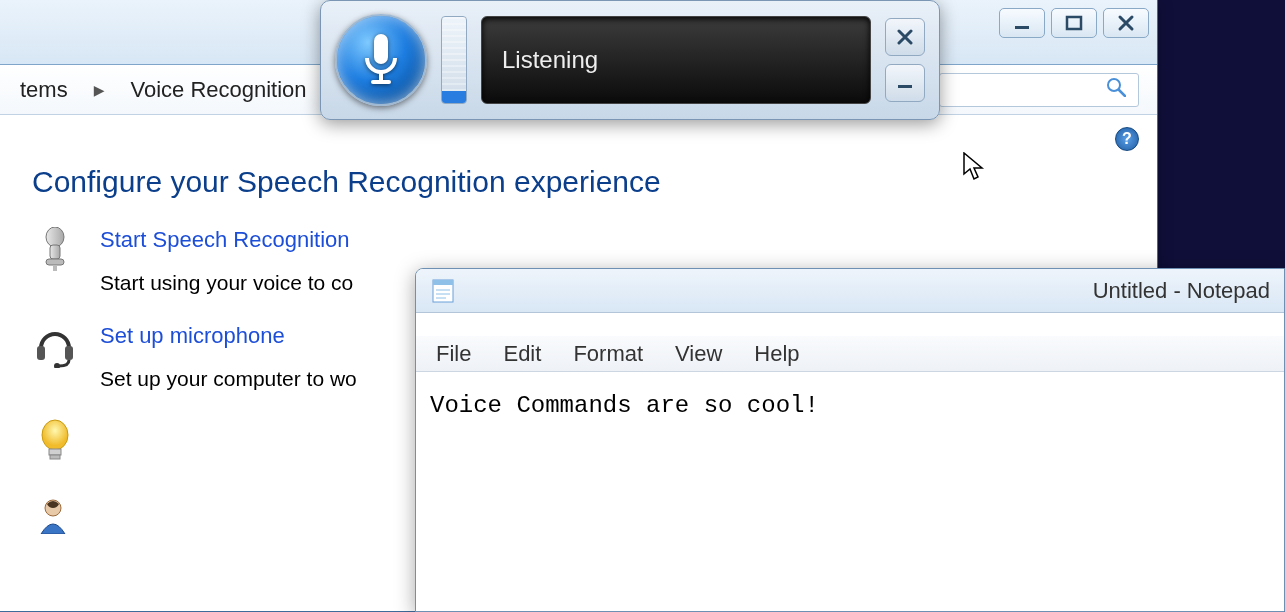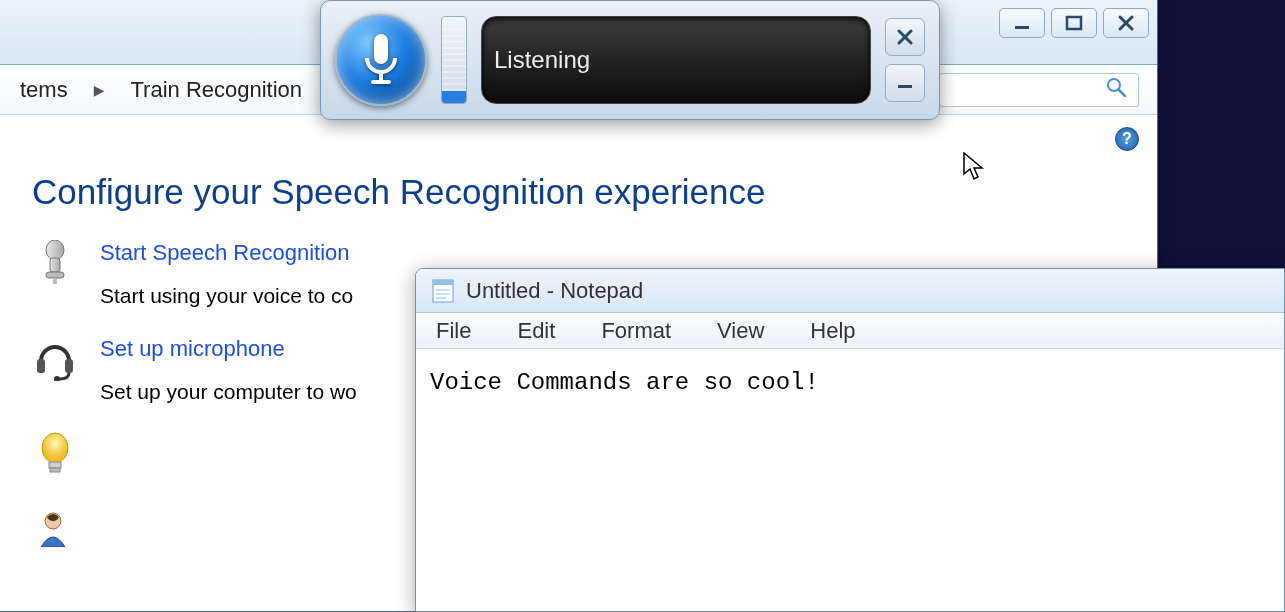--- a/index.html
+++ b/index.html
@@ -43,21 +43,21 @@
     display: flex; align-items: center; justify-content: flex-end;
     padding-right: 12px; margin-right: 18px;
   }
   .search-icon { color:#4a90d9; font-size:20px; }
 
   .cp-body { padding: 30px 32px; position: relative; }
   .cp-help { position:absolute; right:18px; top:12px; width:24px; height:24px;
     border-radius:50%; background:radial-gradient(#5aa0e8,#1e5aa0);
     color:#fff; font-size:16px; font-weight:bold; display:flex;
     align-items:center; justify-content:center; border:1px solid #164a83;}
-  .cp-heading { color:#0b3e8b; font-size:35px; font-weight:400; margin: 27px 0 28px 0; }
+  .cp-heading { color:#0b3e8b; font-size:30px; font-weight:400; margin: 20px 0 28px 0; }
 
   .cp-item { display:flex; align-items:flex-start; gap:22px; margin-bottom:28px; }
   .cp-item .ico { width:46px; height:46px; display:flex; align-items:center; justify-content:center; }
   .cp-item .txt a { color:#1d4ed8; font-size:22px; text-decoration:none; }
   .cp-item .txt p { color:#000; font-size:21px; margin-top:18px; }
 
   
   .sr-widget {
     position:absolute; left:320px; top:0; width:620px; height:120px;
     background: linear-gradient(#e9f0f8, #c8d8e8);
@@ -73,23 +73,23 @@
   }
   .sr-mic { color:#fff; filter:drop-shadow(0 1px 2px rgba(0,0,0,.6)); }
   .sr-meter { width:26px; height:88px; background:linear-gradient(#eef4fa,#cfdce9);
     border:1px solid #91aac2; border-radius:4px; position:relative; overflow:hidden;}
   .sr-meter-fill { position:absolute; bottom:0; left:0; right:0; height:12px; background:#2a7de0;}
   .sr-meter .ridges { position:absolute; inset:0;
     background:repeating-linear-gradient(#ffffff55 0 2px, transparent 2px 6px);}
   .sr-screen {
     flex:1; height:88px;
     background: linear-gradient(#3c3c3c, #0b0b0b);
-    border:1px solid #444; border-radius:15px;
+    border:1px solid #444; border-radius:6px;
     color:#eee; font-size:24px; display:flex; align-items:center;
-    padding-left:12px;
+    padding-left:20px;
     box-shadow: inset 0 2px 6px #000;
   }
   .sr-ctrls { display:flex; flex-direction:column; gap:8px; }
   .sr-ctrl { width:40px; height:38px;
     background:linear-gradient(#f2f6fb,#cfdce9);
     border:1px solid #91aac2; border-radius:6px;
     display:flex; align-items:center; justify-content:center;
     color:#2b4a66; font-size:18px; font-weight:bold;}
 
   
@@ -97,27 +97,27 @@
     position:absolute; left:415px; top:268px; width:870px; height:344px;
     background:#fff;
     border:1px solid #6e90b2; border-top-left-radius:8px;
     box-shadow: 0 4px 20px rgba(0,0,0,.35);
     overflow: hidden;
   }
   .np-title { height:44px;
     background:linear-gradient(#eef4fb,#d9e7f5);
     border-bottom:1px solid #b3c5d8;
     display:flex; align-items:center; padding:0 14px; gap:10px;
-    font-size:22px; color:#333;}
+    font-size:22px; color:#333;justify-content:space-between;}
   .np-icon { width:26px; height:26px; }
   .np-menu { height:36px; display:flex; align-items:center;
-    gap:46px; padding:0 20px;
+    gap:32px; padding:0 20px;
     background:linear-gradient(#f9fbfd,#eef1f6);
     border-bottom:1px solid #cbd6e2;
-    font-size:22px; color:#333;}
+    font-size:22px; color:#333;margin-top:23px;}
   .np-body { padding:20px 14px; font-family:Consolas,"Courier New",monospace;
     font-size:24px; color:#000; white-space:pre-wrap;}
 
   
   .cursor { position:absolute; left:963px; top:152px; width:24px; height:30px; pointer-events:none; }
 </style>
 </head>
 <body>
 
 <div class="cp-window">
@@ -138,21 +138,21 @@
         <svg width="18" height="18" viewBox="0 0 18 18">
             <path d="M3 3 L15 15 M15 3 L3 15" stroke="#2b4a66" stroke-width="3" stroke-linecap="round"></path>
           </svg>
       </div>
     </div>
   </div>
 
   <div class="cp-addr">
     <div class="crumb">tems</div>
     <div class="crumb sep">▶</div>
-    <div class="crumb">Train Recognition</div>
+    <div class="crumb">Voice Recognition</div>
     <div class="searchbox">
       <span class="search-icon">
         <svg width="20" height="20" viewBox="0 0 20 20">
             <circle cx="8" cy="8" r="6" fill="none" stroke="#4a90d9" stroke-width="2"></circle>
             <line x1="13" y1="13" x2="19" y2="19" stroke="#4a90d9" stroke-width="2.5" stroke-linecap="round"></line>
           </svg>
       </span>
     </div>
   </div>
 

